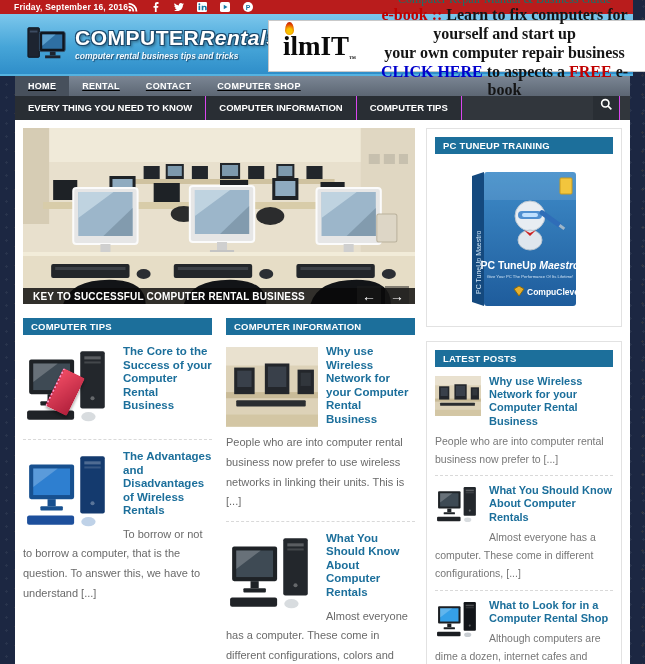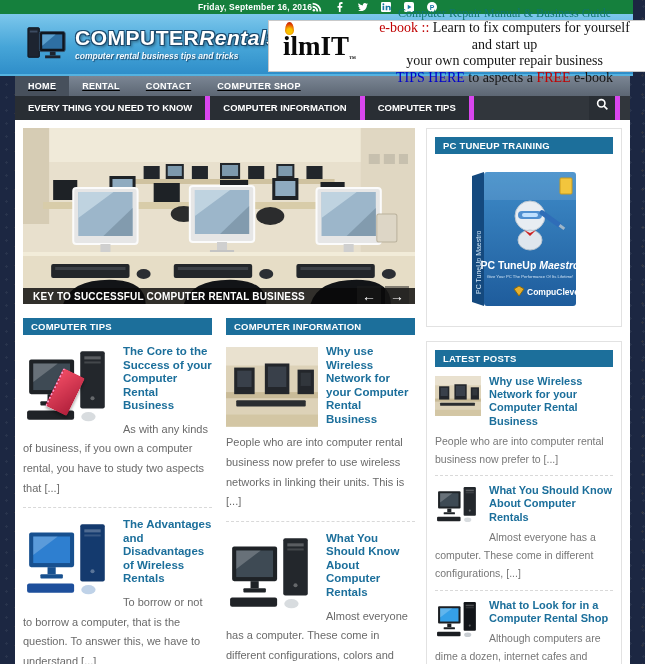--- a/index.html
+++ b/index.html
@@ -7,21 +7,21 @@
     background-color:#1c2742;
     background-image:radial-gradient(rgba(255,255,255,.06) 1px,transparent 1.2px),
                      radial-gradient(rgba(214,160,70,.10) 1px,transparent 1.2px);
     background-size:13px 13px,19px 19px;background-position:0 0,6px 9px;
     font-family:"Liberation Sans",sans-serif;}
   *{box-sizing:border-box;}
   a{text-decoration:none;cursor:pointer;}
   .site{width:633px;}
 
   
-  .topbar{height:14px;background:#15803d;display:flex;align-items:center;justify-content:center;padding:0 12px 0 14px;}
+  .topbar{height:14px;background:#b91c1c;display:flex;align-items:center;justify-content:flex-start;padding:0 12px 0 14px;}
   .date{color:#fff;font-size:8.5px;font-weight:bold;letter-spacing:.2px;}
   .social{display:flex;gap:13px;align-items:center;}
   .sicon{display:block;width:10px;height:10px;}
   .sicon svg{display:block;width:10px;height:10px;fill:#fff;}
 
   
   .header{height:62px;background:linear-gradient(#7cc7ec,#46a5d8 55%,#2f8ec9);position:relative;border-bottom:2px solid #55b2e0;}
   .logo{position:absolute;left:26px;top:10px;display:flex;align-items:center;gap:7px;}
   .logo-icon svg{width:42px;height:38px;display:block;}
   .logo-t1{font-size:21px;font-weight:bold;color:#fff;letter-spacing:.5px;
@@ -30,29 +30,29 @@
   .logo-tagline{font-size:8.5px;font-weight:bold;color:#f2faff;text-shadow:1px 1px 1px #1a4a6e;margin-top:1px;font-style:italic;}
 
   .ad{position:absolute;left:243px;top:6px;width:380px;height:52px;background:#fff;border:1px solid #c9c9c9;
       display:flex;align-items:center;padding:2px 6px;font-family:"Liberation Serif",serif;margin-left:25px;}
   .ad-brand{position:relative;font-weight:bold;font-size:27px;color:#0a0a0a;margin:4px 12px 0 8px;line-height:1;}
   .ad-tm{font-size:7px;vertical-align:sub;}
   .flame{position:absolute;top:-11px;left:2px;width:9px;height:13px;border-radius:50% 50% 50% 50%/65% 65% 35% 35%;
          background:radial-gradient(circle at 50% 70%,#f7c200 25%,#e03a00 70%,#a31800 100%);}
   .ad-lines{flex:1;text-align:center;line-height:1.18;}
   .ad-l1{color:#0f766e;font-weight:normal;font-size:12px;}
-  .ad-l2,.ad-l3,.ad-l4{font-size:14px;font-weight:normal;color:#141414;}
+  .ad-l2,.ad-l3,.ad-l4{font-size:16px;font-weight:bold;color:#141414;}
   .red{color:#c00000;} .bluelink{color:#0000cc;}
 
   
   .nav1{margin-left:15px;width:615px;height:20px;background:linear-gradient(#7b8694,#5c6673);display:flex;text-decoration:underline;}
   .nav1 a{color:#fff;font-size:9px;font-weight:bold;line-height:20px;padding:0 13px;letter-spacing:.3px;}
   .nav1 a.active{background:#47505c;}
   .nav2{margin-left:15px;width:615px;height:24px;background:#31363c;display:flex;align-items:stretch;position:relative;}
-  .nav2 a{color:#fff;font-size:9.5px;font-weight:bold;line-height:24px;padding:0 13px;background:#292e34;border-right:5px solid #d946ef;}
+  .nav2 a{color:#fff;font-size:9.5px;font-weight:bold;line-height:24px;padding:0 13px;background:#292e34;border-right:1px solid #d946ef;}
   .nav2 .search{position:absolute;right:10px;top:0;height:24px;width:24px;display:flex;align-items:center;justify-content:center;}
   .nav2 .search svg{width:13px;height:13px;}
 
   
   .content{margin-left:15px;width:615px;background:#fff;padding:8px;display:flex;gap:11px;align-items:flex-start;}
   .main{width:392px;}
   .sidebar{width:196px;}
 
   
   .slider{position:relative;width:392px;height:176px;margin-bottom:14px;overflow:hidden;}
@@ -187,21 +187,21 @@
         <span class="logo-t1"><span>COMPUTER</span><span class="logo-t2">Rentals</span></span>
         <div class="logo-tagline">computer rental business tips and tricks</div>
       </span>
     </a>
     <a class="ad">
       <span class="ad-brand"><span class="flame"></span><span>ilmIT</span><span class="ad-tm">™</span></span>
       <span class="ad-lines">
         <div class="ad-l1">Computer Repair Manual &amp; Business Guide</div>
         <div class="ad-l2"><span class="red">e-book ::</span><span> Learn to fix computers for yourself and start up</span></div>
         <div class="ad-l3">your own computer repair business</div>
-        <div class="ad-l4"><span class="bluelink">TIPS HERE</span><span> to aspects a </span><span class="red">FREE</span><span> e-book</span></div>
+        <div class="ad-l4"><span class="bluelink">CLICK HERE</span><span> to aspects a </span><span class="red">FREE</span><span> e-book</span></div>
       </span>
     </a>
   </div>
 
   <div class="nav1">
     <a class="active">HOME</a>
     <a>RENTAL</a>
     <a>CONTACT</a>
     <a>COMPUTER SHOP</a>
   </div>
@@ -331,21 +331,20 @@
           <div class="sec-head">COMPUTER TIPS</div>
 
           <div class="post">
             <a class="thumb v-black">
               <svg viewBox="0 0 90 78">
                   <use href="#sym-pc"></use>
                 </svg>
               <span class="red-card"></span>
             </a>
             <a class="post-title">The Core to the Success of your Computer Rental Business</a>
-            <span class="excerpt">As with any kinds of business, if you own a computer rental, you have to study two aspects that [...]</span>
             <div class="clear"></div>
           </div>
 
           <div class="post">
             <a class="thumb v-blue">
               <svg viewBox="0 0 90 78">
                   <use href="#sym-pc"></use>
                 </svg>
             </a>
             <a class="post-title">The Advantages and Disadvantages of Wireless Rentals</a>

